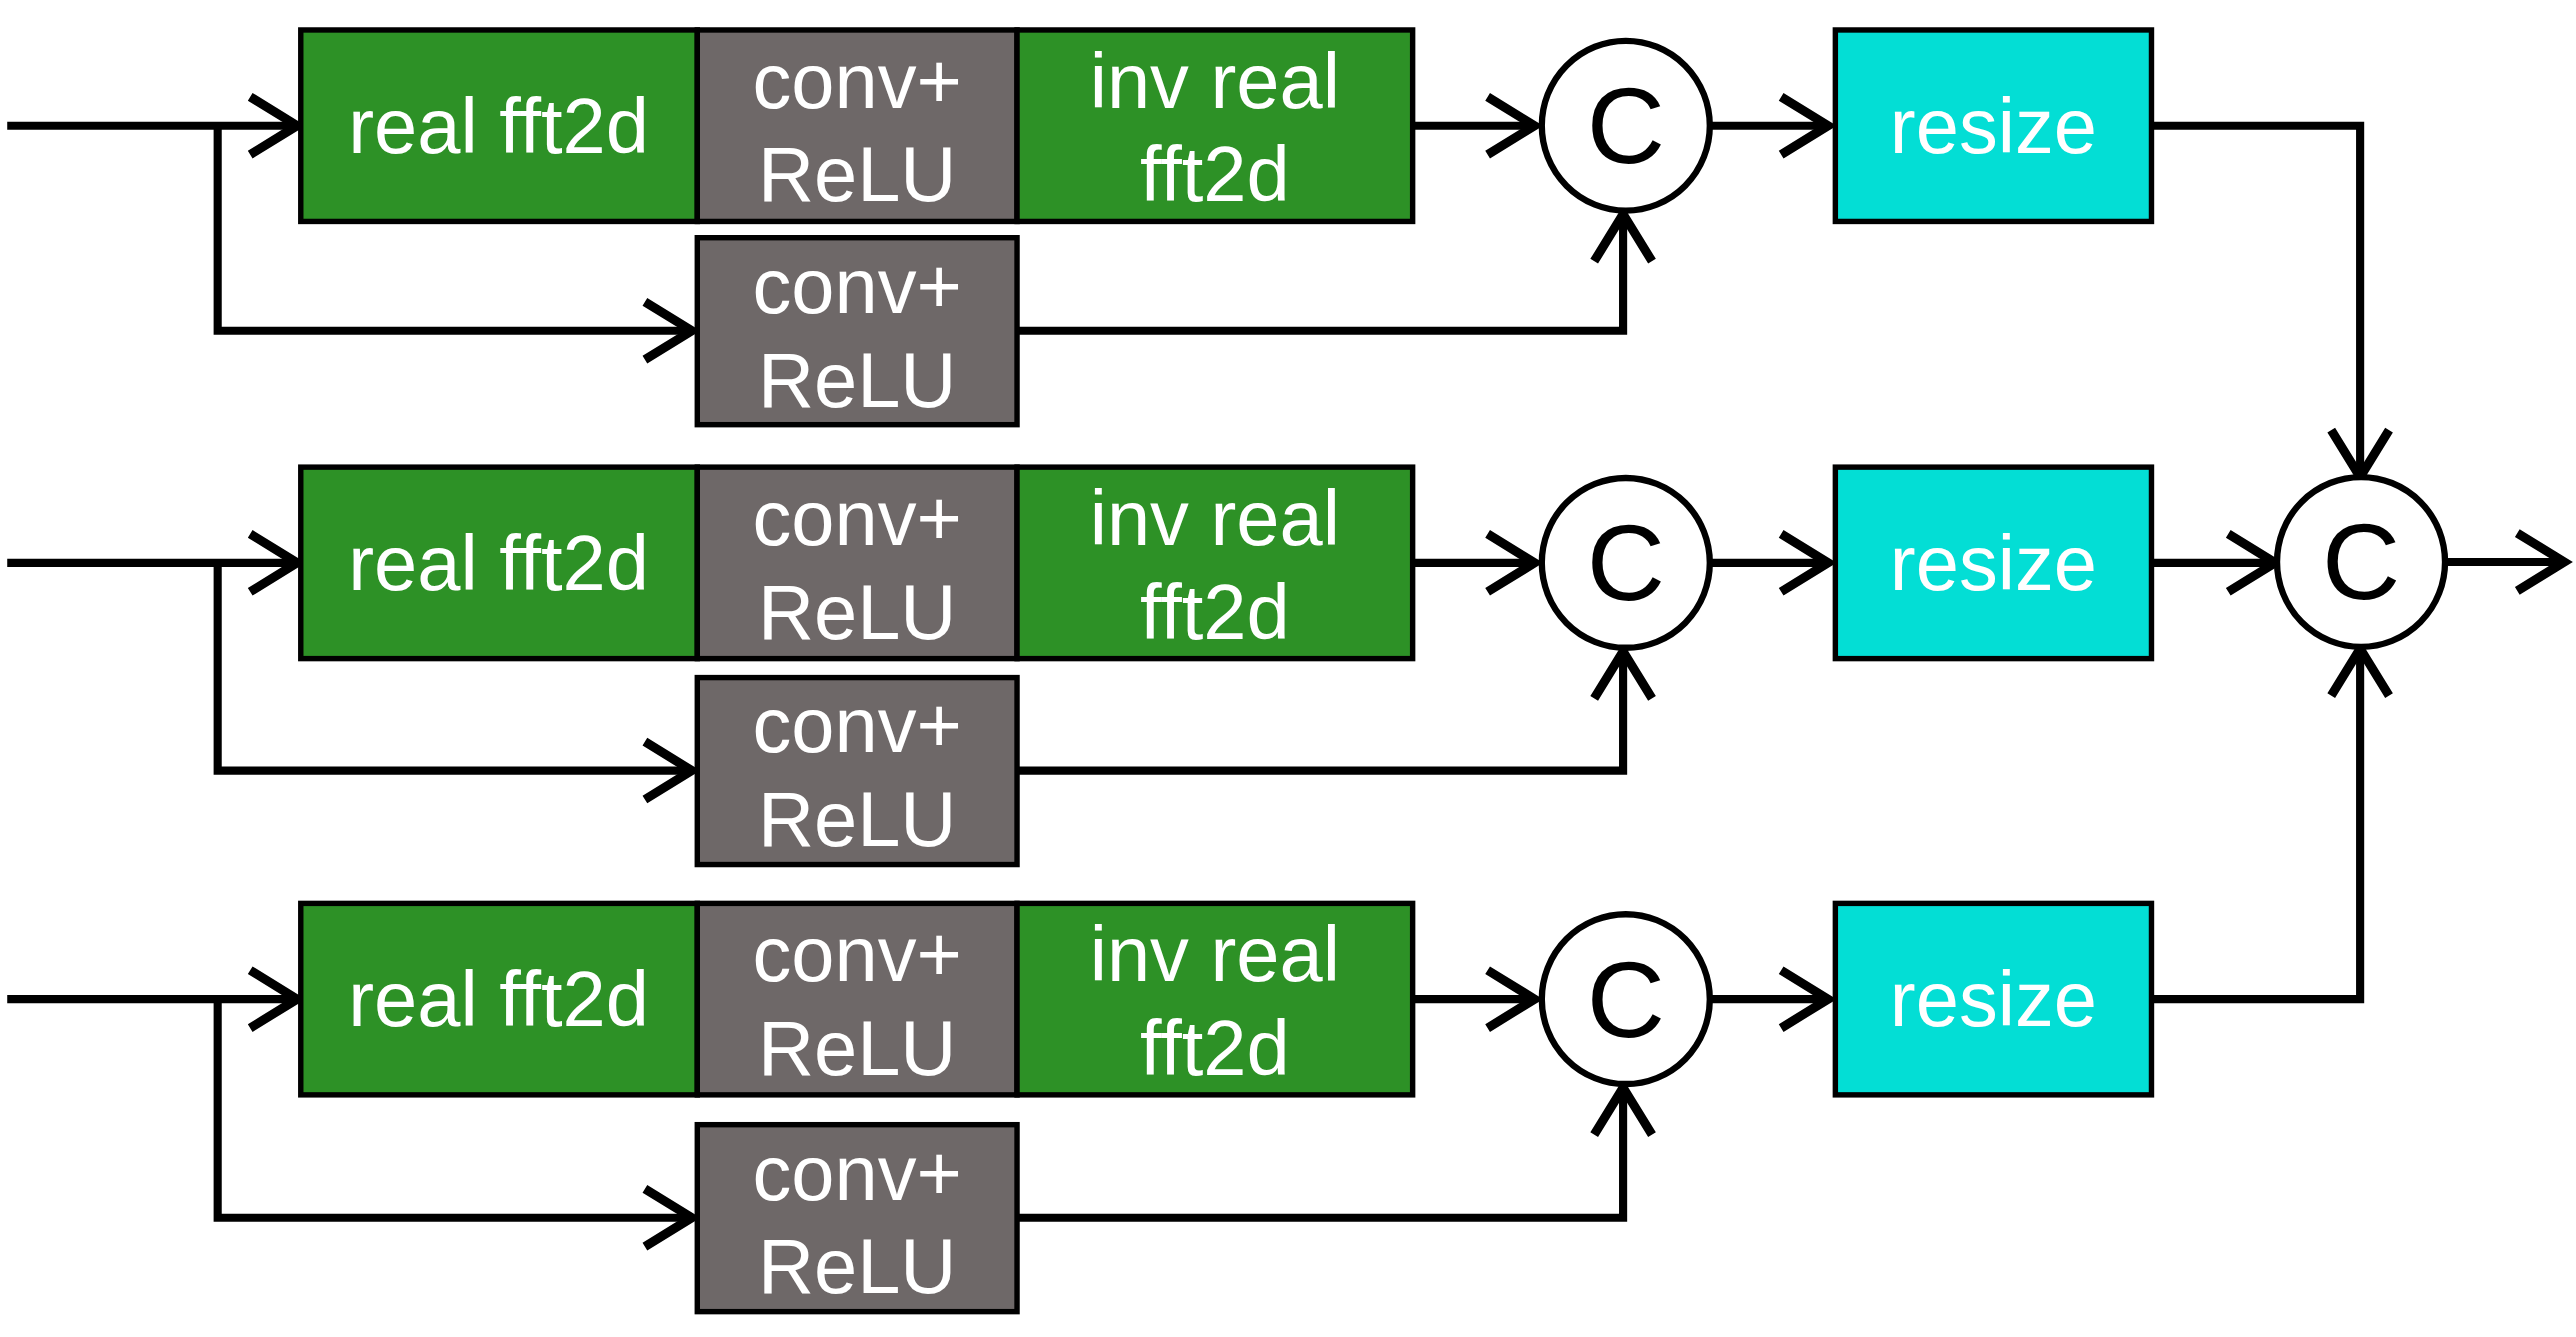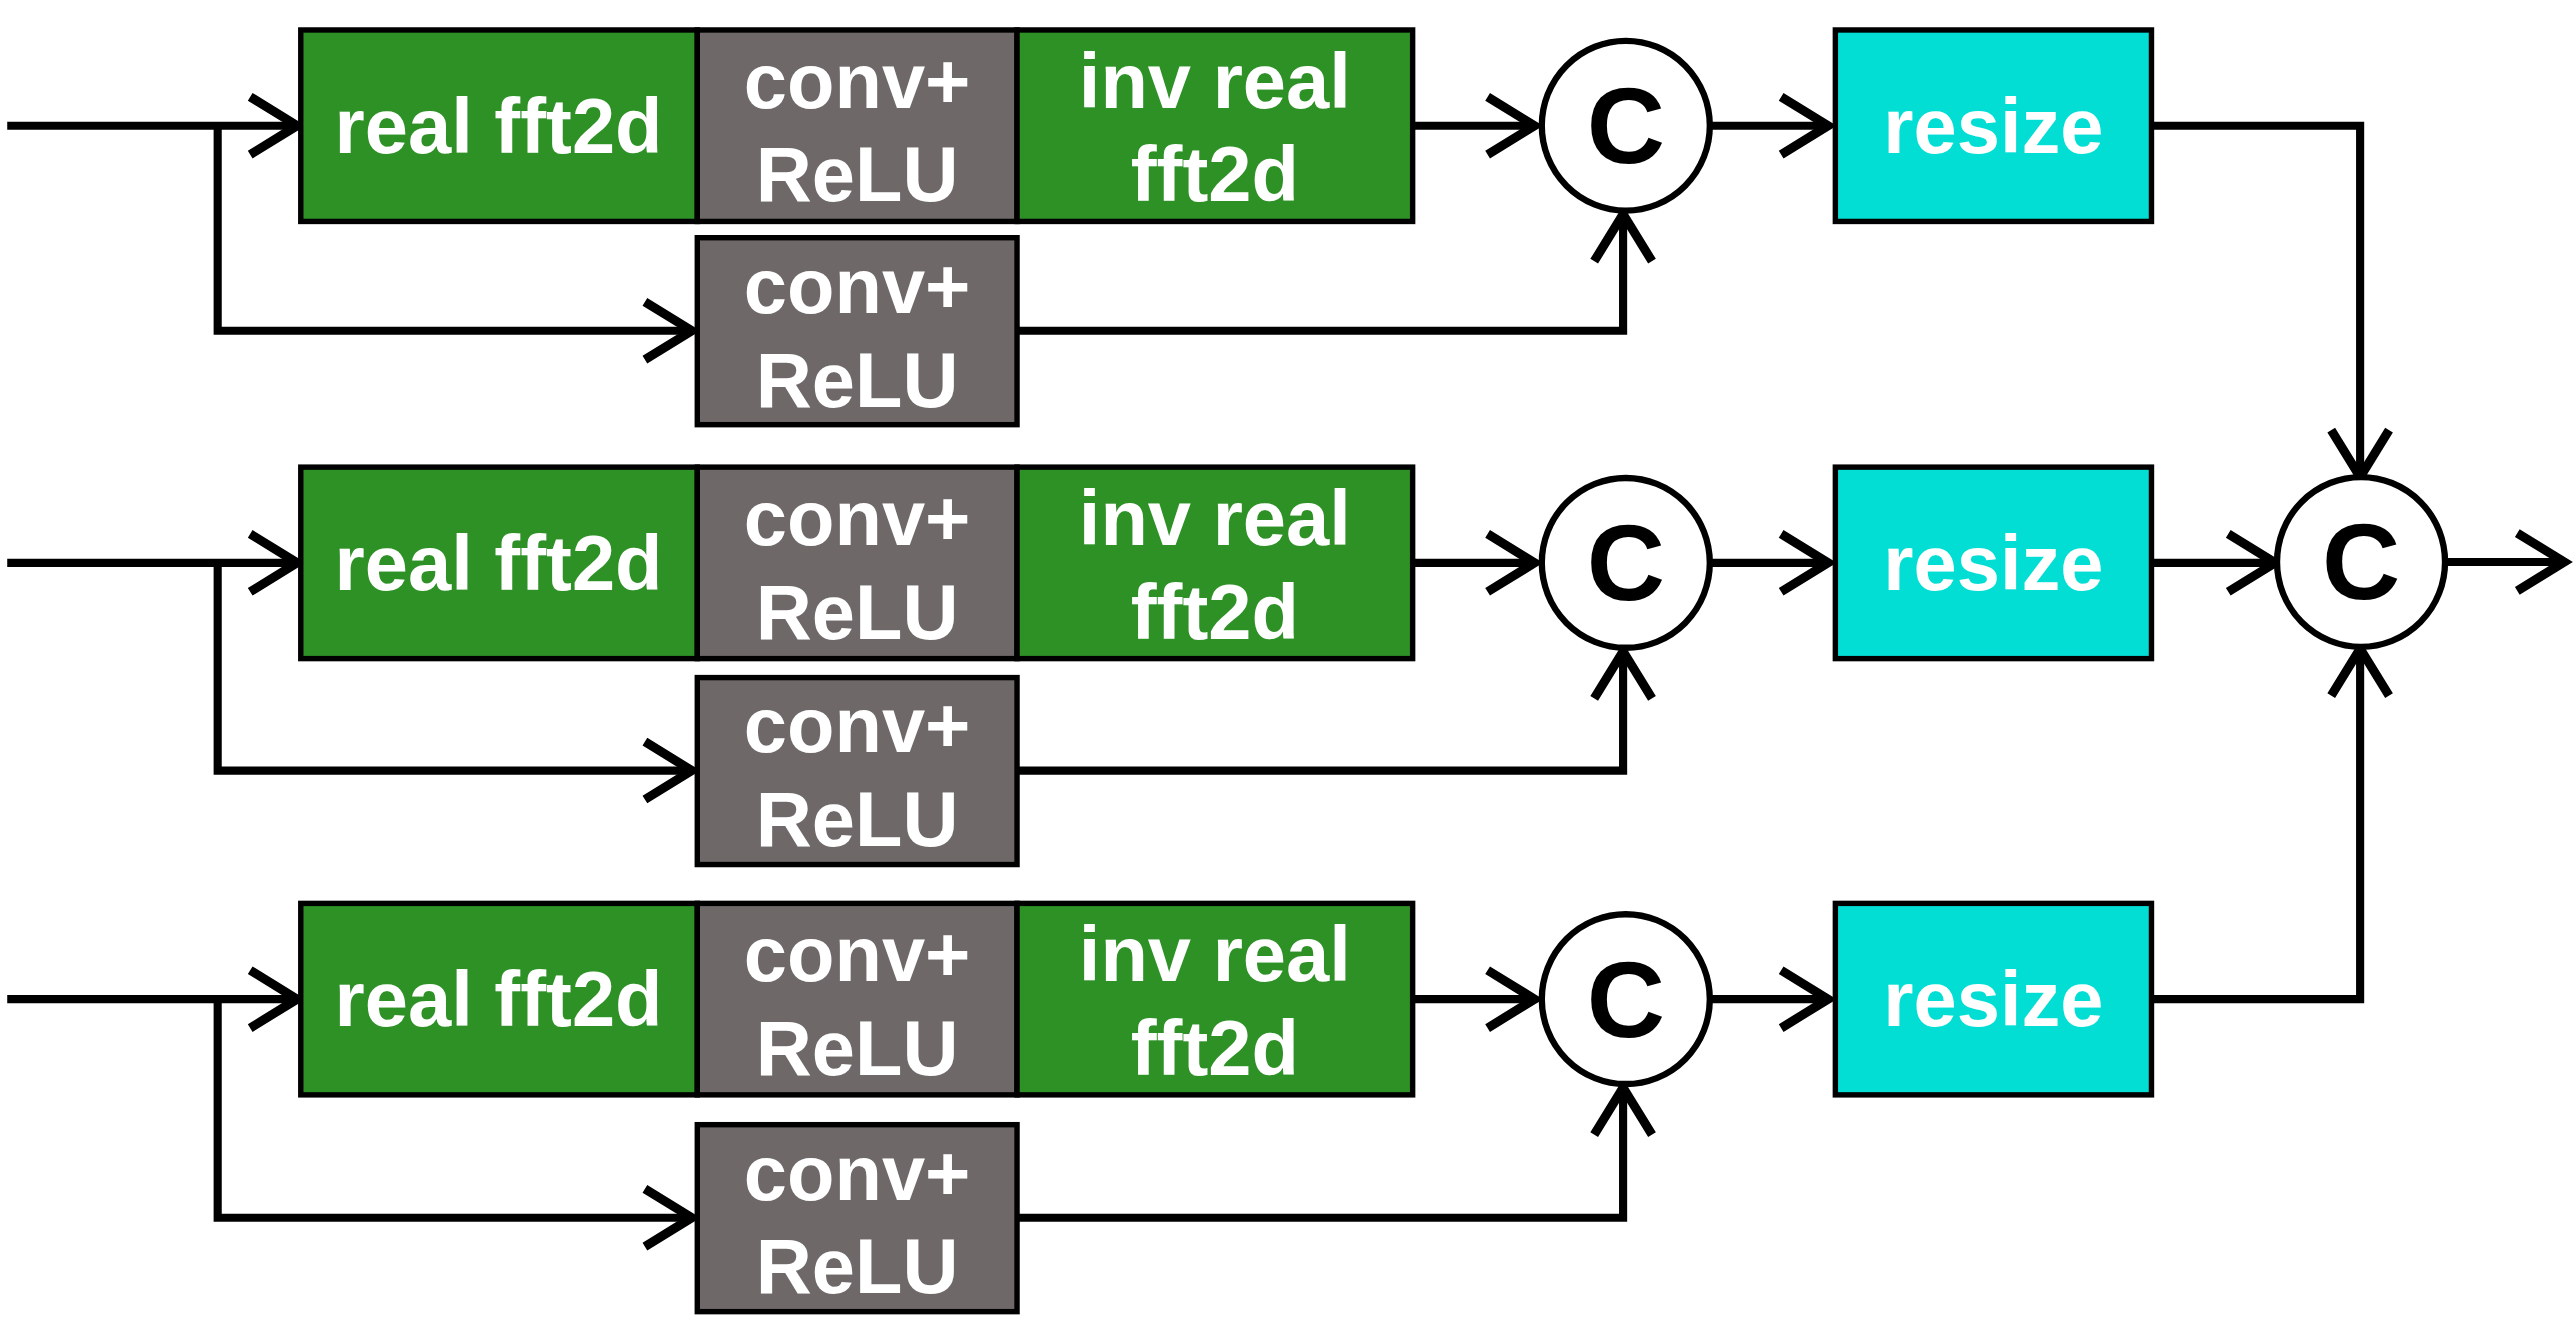--- a/index.html
+++ b/index.html
@@ -7,21 +7,20 @@
     padding: 0;
     background: #ffffff;
   }
   .stage {
     position: relative;
     width: 2576px;
     height: 1338px;
     background: var(--page-bg, #ffffff);
     overflow: hidden;
     font-family: "Liberation Sans", "DejaVu Sans", sans-serif;
-    font-weight: bold;
   }
   svg { display: block; }
 
   .connector {
     fill: none;
     stroke: var(--line, #000000);
     stroke-width: 9;
     stroke-linejoin: miter;
   }
   .box {

